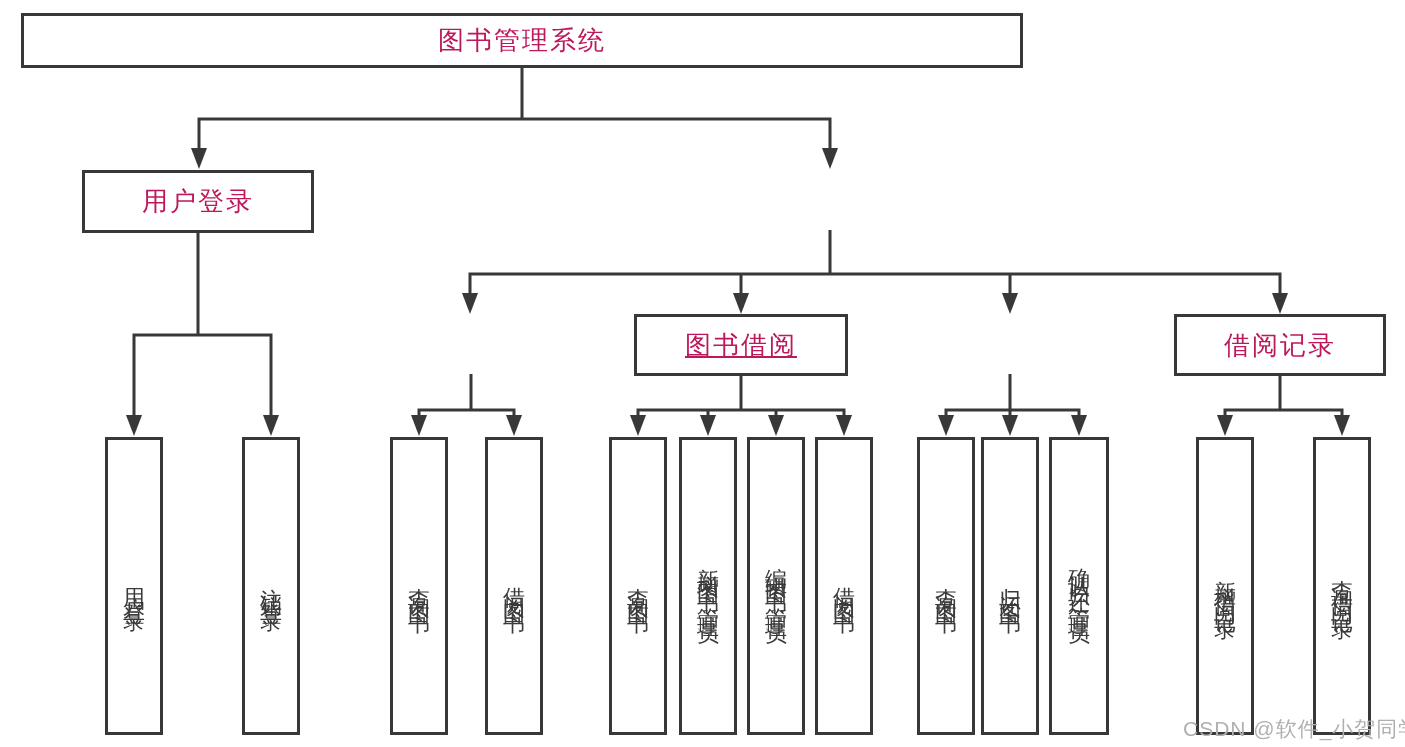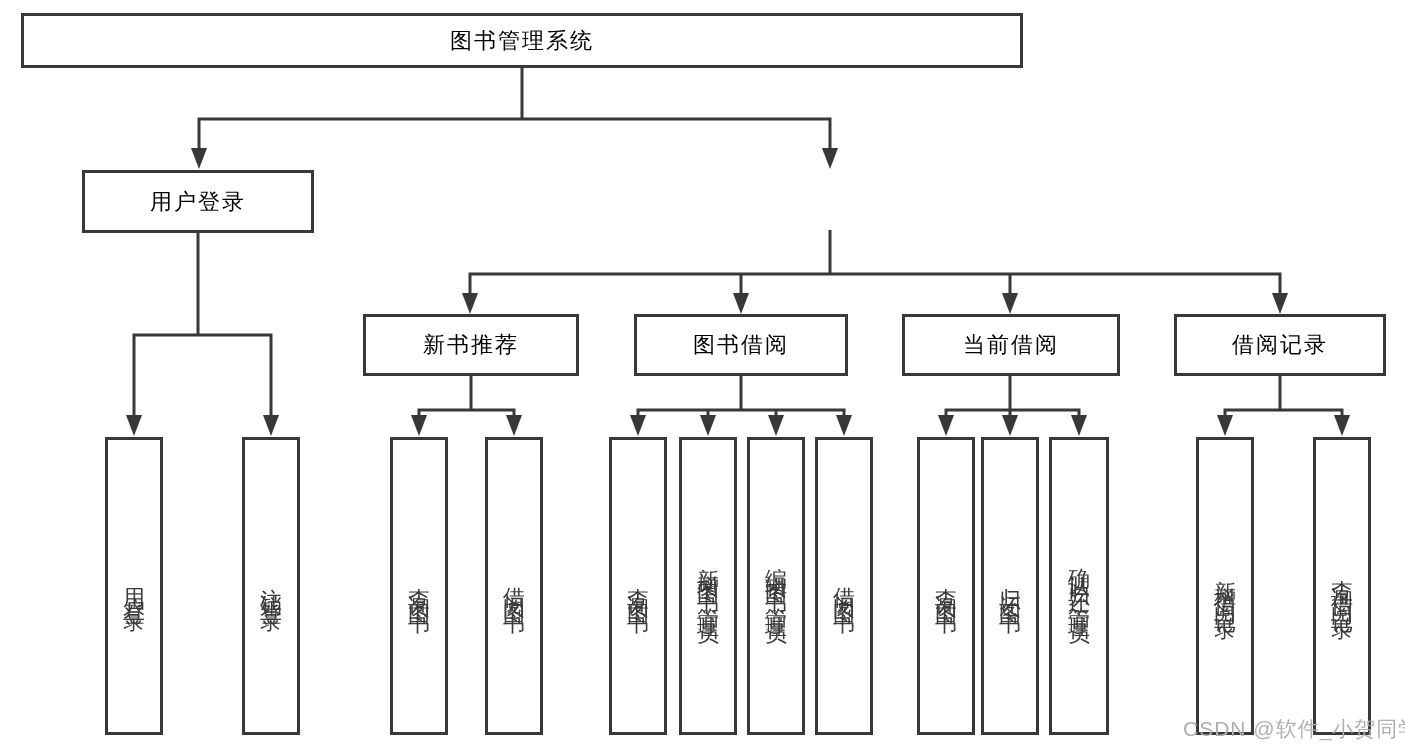--- a/index.html
+++ b/index.html
@@ -10,21 +10,21 @@
     font-family:"Liberation Sans", sans-serif;
     overflow:hidden;
   }
   .connectors{position:absolute;left:0;top:0;z-index:0;}
   .hbox{
     position:absolute;
     box-sizing:border-box;
     border:3px solid #383838;
     background:#ffffff;
     display:flex;align-items:center;justify-content:center;
-    font-size:22px;letter-spacing:2px;color:#000000;
+    font-size:26px;letter-spacing:2px;color:#be185d;
     z-index:1;
   }
   .vbox{
     position:absolute;
     box-sizing:border-box;
     border:3px solid #383838;
     background:#ffffff;
     display:flex;align-items:center;justify-content:center;
     top:437px;height:298px;
     z-index:1;
@@ -91,28 +91,22 @@
   </svg>
 
   <div class="hbox" style="left:21px;top:13px;width:1002px;height:55px;">
     <span>图书管理系统</span>
   </div>
 
   <div class="hbox" style="left:82px;top:170px;width:232px;height:63px;">
     <span>用户登录</span>
   </div>
 
-  <div class="hbox" style="left:363px;top:314px;width:216px;height:62px;">
-    <span>新书推荐</span>
-  </div>
-  <div class="hbox" style="left:634px;top:314px;width:214px;height:62px;">
+  <div class="hbox" style="left:634px;top:314px;width:214px;height:62px;text-decoration:underline;">
     <span>图书借阅</span>
-  </div>
-  <div class="hbox" style="left:902px;top:314px;width:218px;height:62px;">
-    <span>当前借阅</span>
   </div>
   <div class="hbox" style="left:1174px;top:314px;width:212px;height:62px;">
     <span>借阅记录</span>
   </div>
 
   <div class="vbox" style="left:105px;width:58px;">
     <span class="vtext">用户登录</span>
   </div>
   <div class="vbox" style="left:242px;width:58px;">
     <span class="vtext">注销登录</span>

